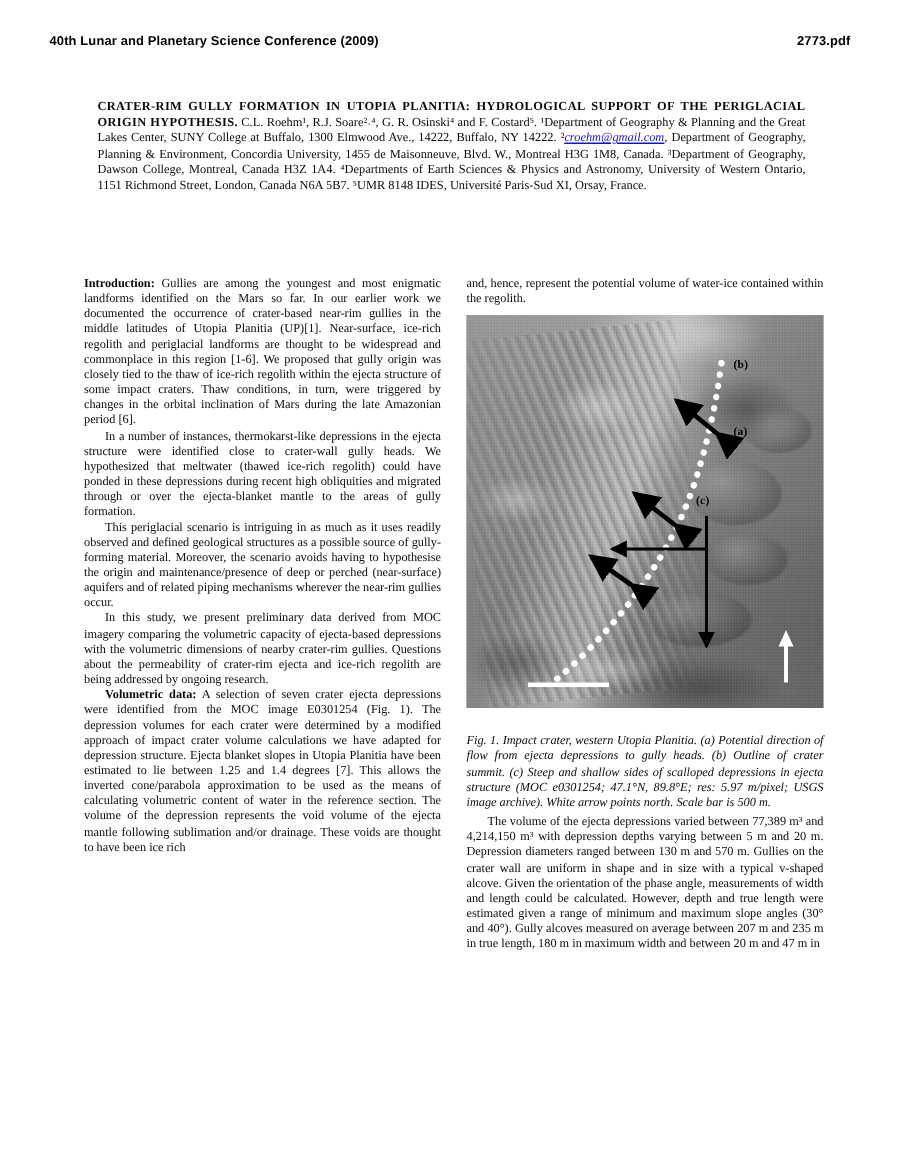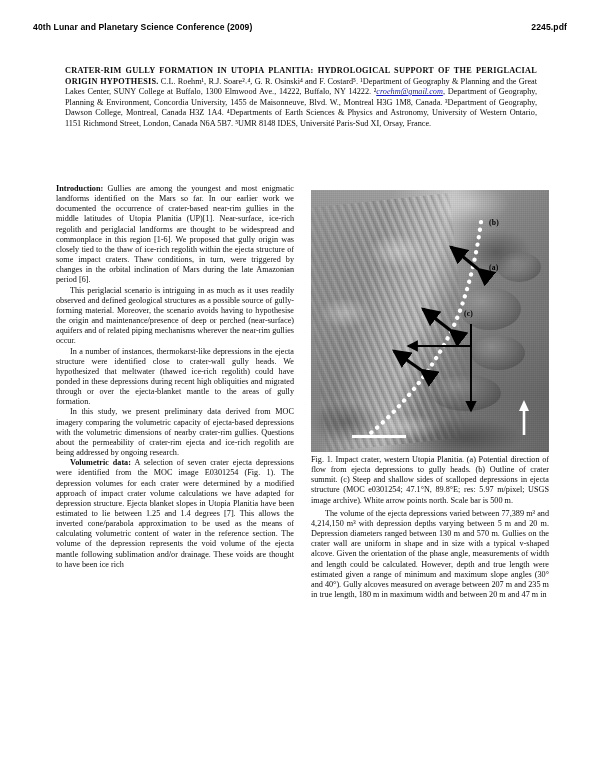--- a/index.html
+++ b/index.html
@@ -186,49 +186,51 @@
   .scalebar {
     position: absolute;
     left: 41px;
     top: 245px;
     width: 54px;
     height: 3px;
     background: #ffffff;
   }
 
   .caption {
-    margin-top: 3px;
+    margin-top: 17px;
     font-size: 8.2px;
     line-height: 10.15px;
     text-align: justify;
+    font-style: italic;
   }
 </style>
 </head>
 <body>
 
 <div class="page">
 
   <div class="runhead">
     <span>40th Lunar and Planetary Science Conference (2009)</span>
-    <span>2245.pdf</span>
+    <span>2773.pdf</span>
   </div>
 
   <div class="titleblock">
     <span class="ttl">CRATER-RIM GULLY FORMATION IN UTOPIA PLANITIA: HYDROLOGICAL SUPPORT OF THE PERIGLACIAL ORIGIN HYPOTHESIS.</span><span> C.L. Roehm¹, R.J. Soare²˒⁴, G. R. Osinski⁴ and F. Costard⁵. ¹Department of Geography &amp; Planning and the Great Lakes Center, SUNY College at Buffalo, 1300 Elmwood Ave., 14222, Buffalo, NY 14222. ²</span><a class="mail" href="#">croehm@gmail.com</a><span>, Department of Geography, Planning &amp; Environment, Concordia University, 1455 de Maisonneuve, Blvd. W., Montreal H3G 1M8, Canada. ³Department of Geography, Dawson College, Montreal, Canada H3Z 1A4. ⁴Departments of Earth Sciences &amp; Physics and Astronomy, University of Western Ontario, 1151 Richmond Street, London, Canada N6A 5B7. ⁵UMR 8148 IDES, Université Paris-Sud XI, Orsay, France.</span>
   </div>
 
   <div class="col col-left">
     <p class="noind"><span class="run-head-b">Introduction:</span><span> Gullies are among the youngest and most enigmatic landforms identified on the Mars so far. In our earlier work we documented the occurrence of crater-based near-rim gullies in the middle latitudes of Utopia Planitia (UP)[1]. Near-surface, ice-rich regolith and periglacial landforms are thought to be widespread and commonplace in this region [1-6]. We proposed that gully origin was closely tied to the thaw of ice-rich regolith within the ejecta structure of some impact craters. Thaw conditions, in turn, were triggered by changes in the orbital inclination of Mars during the late Amazonian period [6].</span></p>
+    <p>In a number of instances, thermokarst-like depressions in the ejecta structure were identified close to crater-wall gully heads. We hypothesized that meltwater (thawed ice-rich regolith) could have ponded in these depressions during recent high obliquities and migrated through or over the ejecta-blanket mantle to the areas of gully formation.</p>
     <p>This periglacial scenario is intriguing in as much as it uses readily observed and defined geological structures as a possible source of gully-forming material. Moreover, the scenario avoids having to hypothesise the origin and maintenance/presence of deep or perched (near-surface) aquifers and of related piping mechanisms wherever the near-rim gullies occur.</p>
-    <p>In a number of instances, thermokarst-like depressions in the ejecta structure were identified close to crater-wall gully heads. We hypothesized that meltwater (thawed ice-rich regolith) could have ponded in these depressions during recent high obliquities and migrated through or over the ejecta-blanket mantle to the areas of gully formation.</p>
     <p>In this study, we present preliminary data derived from MOC imagery comparing the volumetric capacity of ejecta-based depressions with the volumetric dimensions of nearby crater-rim gullies. Questions about the permeability of crater-rim ejecta and ice-rich regolith are being addressed by ongoing research.</p>
     <p><span class="run-head-b">Volumetric data:</span><span> A selection of seven crater ejecta depressions were identified from the MOC image E0301254 (Fig. 1). The depression volumes for each crater were determined by a modified approach of impact crater volume calculations we have adapted for depression structure. Ejecta blanket slopes in Utopia Planitia have been estimated to lie between 1.25 and 1.4 degrees [7]. This allows the inverted cone/parabola approximation to be used as the means of calculating volumetric content of water in the reference section. The volume of the depression represents the void volume of the ejecta mantle following sublimation and/or drainage. These voids are thought to have been ice rich</span></p>
   </div>
 
   <div class="col col-right">
+    <p class="noind">and, hence, represent the potential volume of water-ice contained within the regolith.</p>
 
     <div class="figure">
       <div class="figframe">
         <div class="terrain"></div>
         <div class="gullies"></div>
 
         <div class="scallop" style="left:148px; top:98px; width:62px; height:42px;"></div>
         <div class="scallop" style="left:160px; top:146px; width:54px; height:34px;"></div>
         <div class="scallop" style="left:120px; top:185px; width:70px; height:36px;"></div>
         <div class="scallop" style="left:186px; top:62px; width:44px; height:30px;"></div>

